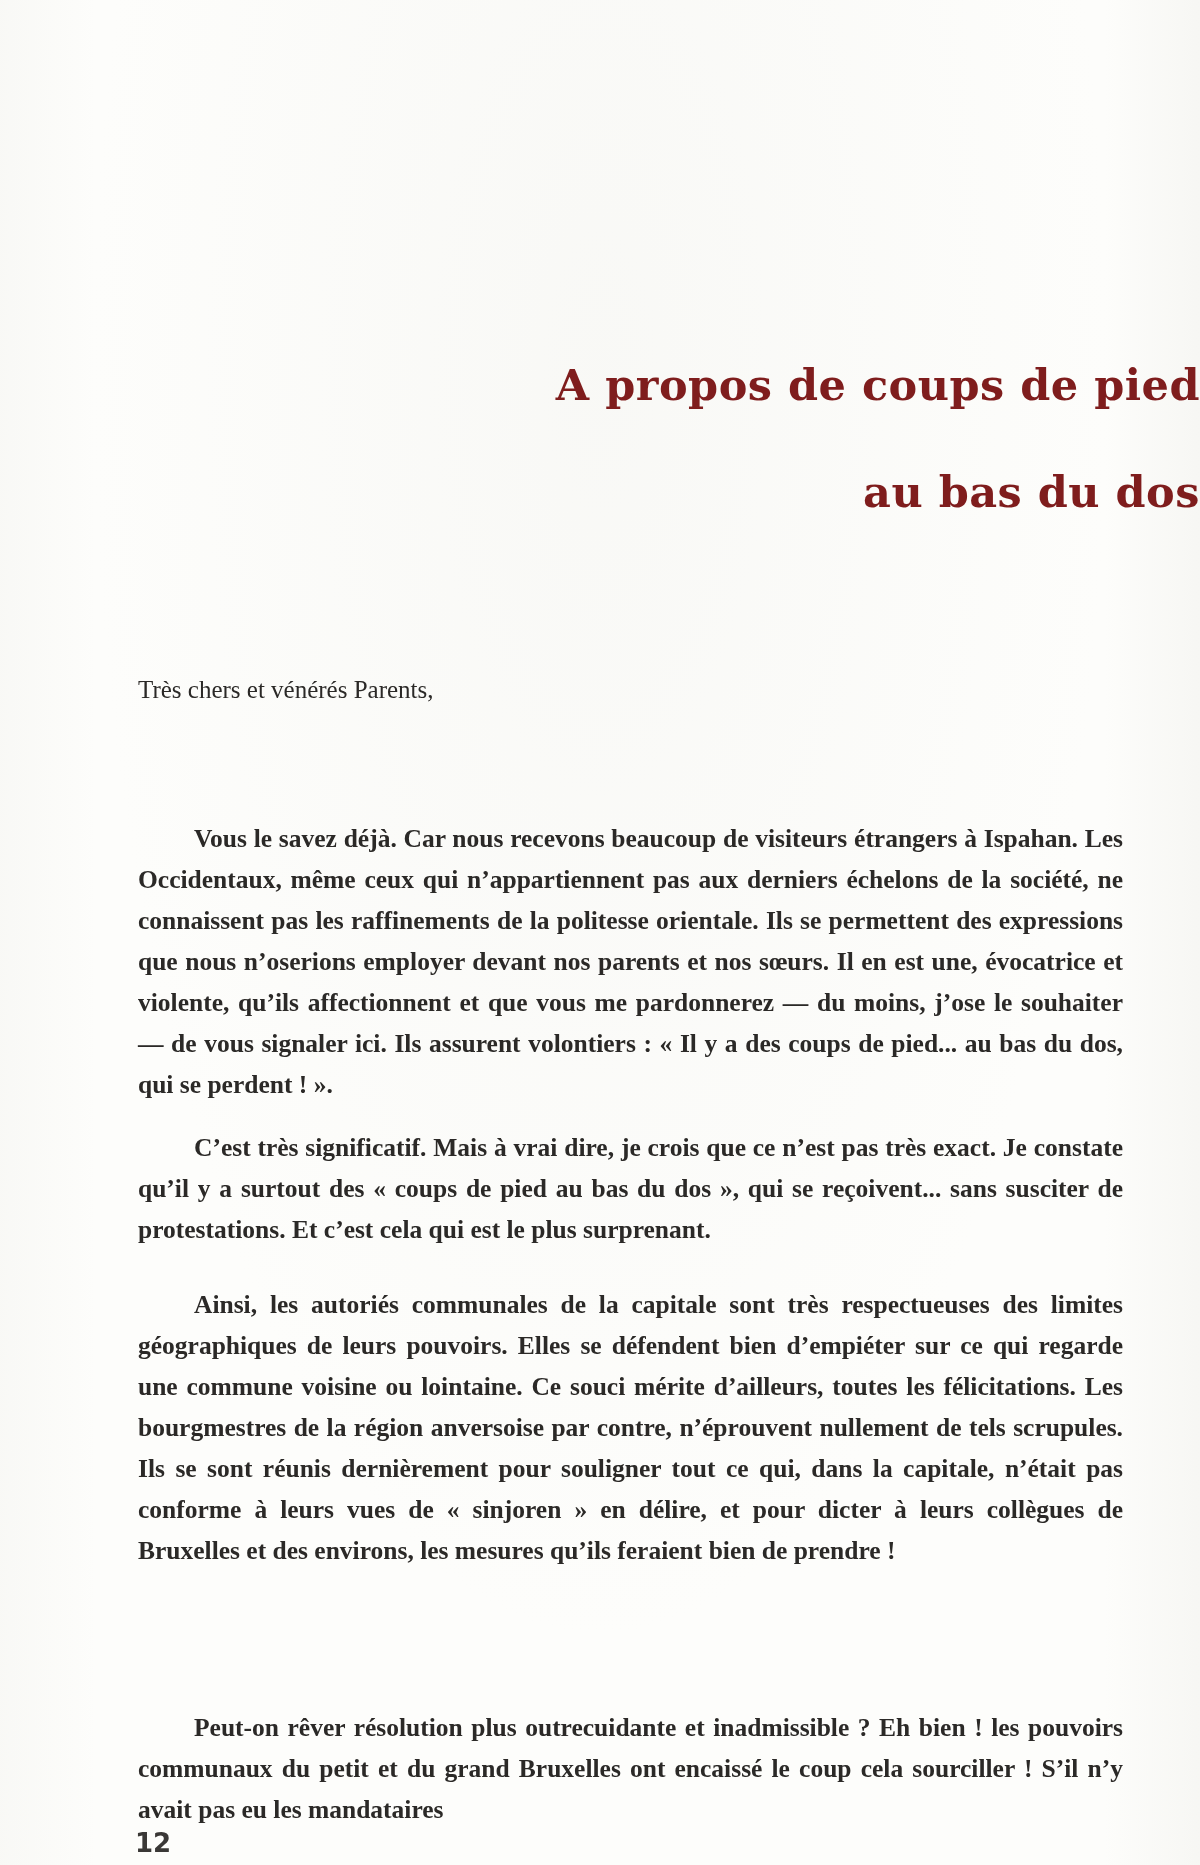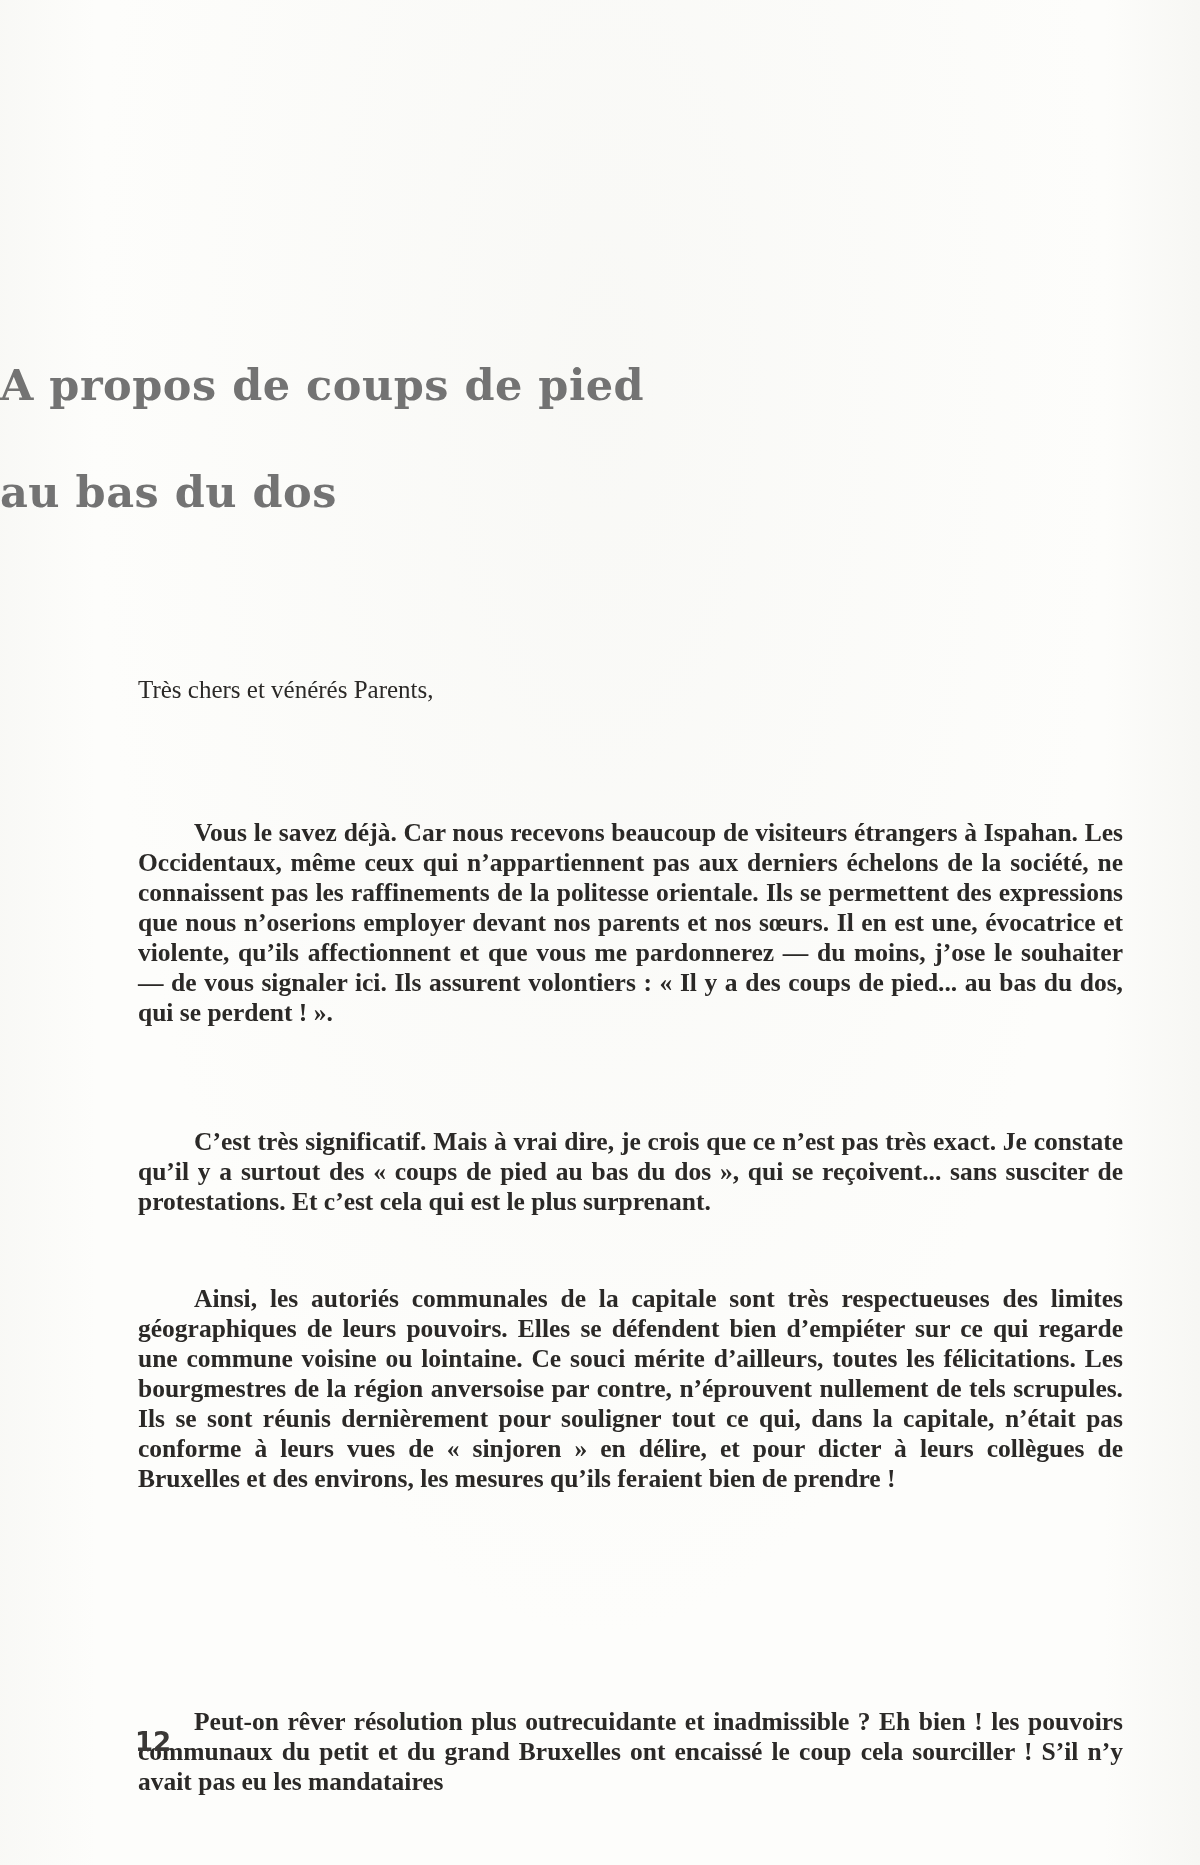--- a/index.html
+++ b/index.html
@@ -11,45 +11,45 @@
     color: #262422;
   }
   .bleed {
     position: absolute; left: 0; top: 0; width: 1200px; height: 1865px;
     background:
       radial-gradient(ellipse at 50% 20%, rgba(240,240,236,0.35), rgba(255,255,255,0) 60%),
       linear-gradient(90deg, rgba(235,235,230,0.25), rgba(255,255,255,0) 8%, rgba(255,255,255,0) 92%, rgba(235,235,230,0.35));
     pointer-events: none;
   }
   .title {
-    position: absolute; left: 0; width: 1200px; text-align: left;
+    position: absolute; left: 0; width: 1200px; text-align: right;
     font-family: "DejaVu Serif", "Liberation Serif", serif;
     font-weight: bold;
     font-size: 43px;
-    color: #737373;
+    color: #7f1d1d;
     letter-spacing: 0.5px;
   }
   .title.l1 { top: 360px; }
   .title.l2 { top: 467px; }
   .salutation {
     position: absolute; left: 138px; top: 676px;
     font-size: 25px; font-weight: normal; color: #2b2927;
   }
   .para {
     position: absolute; left: 138px; width: 985px;
-    font-size: 25.5px; font-weight: bold; line-height: 30px;
+    font-size: 25.5px; font-weight: bold; line-height: 41px;
     text-align: justify; text-indent: 56px;
     color: #2b2927;
   }
   .p1 { top: 792px; }
   .p2 { top: 1101px; }
   .p3 { top: 1258px; }
   .p4 { top: 1681px; }
   .page-number {
-    position: absolute; left: 135px; top: 1727px;
+    position: absolute; left: 135px; top: 1828px;
     font-family: "DejaVu Sans", sans-serif;
     font-weight: bold; font-size: 26px; color: #3a3836;
   }
 </style>
 </head>
 <body>
 
 <div class="bleed"></div>
 
 <div class="title l1">A propos de coups de pied</div>

